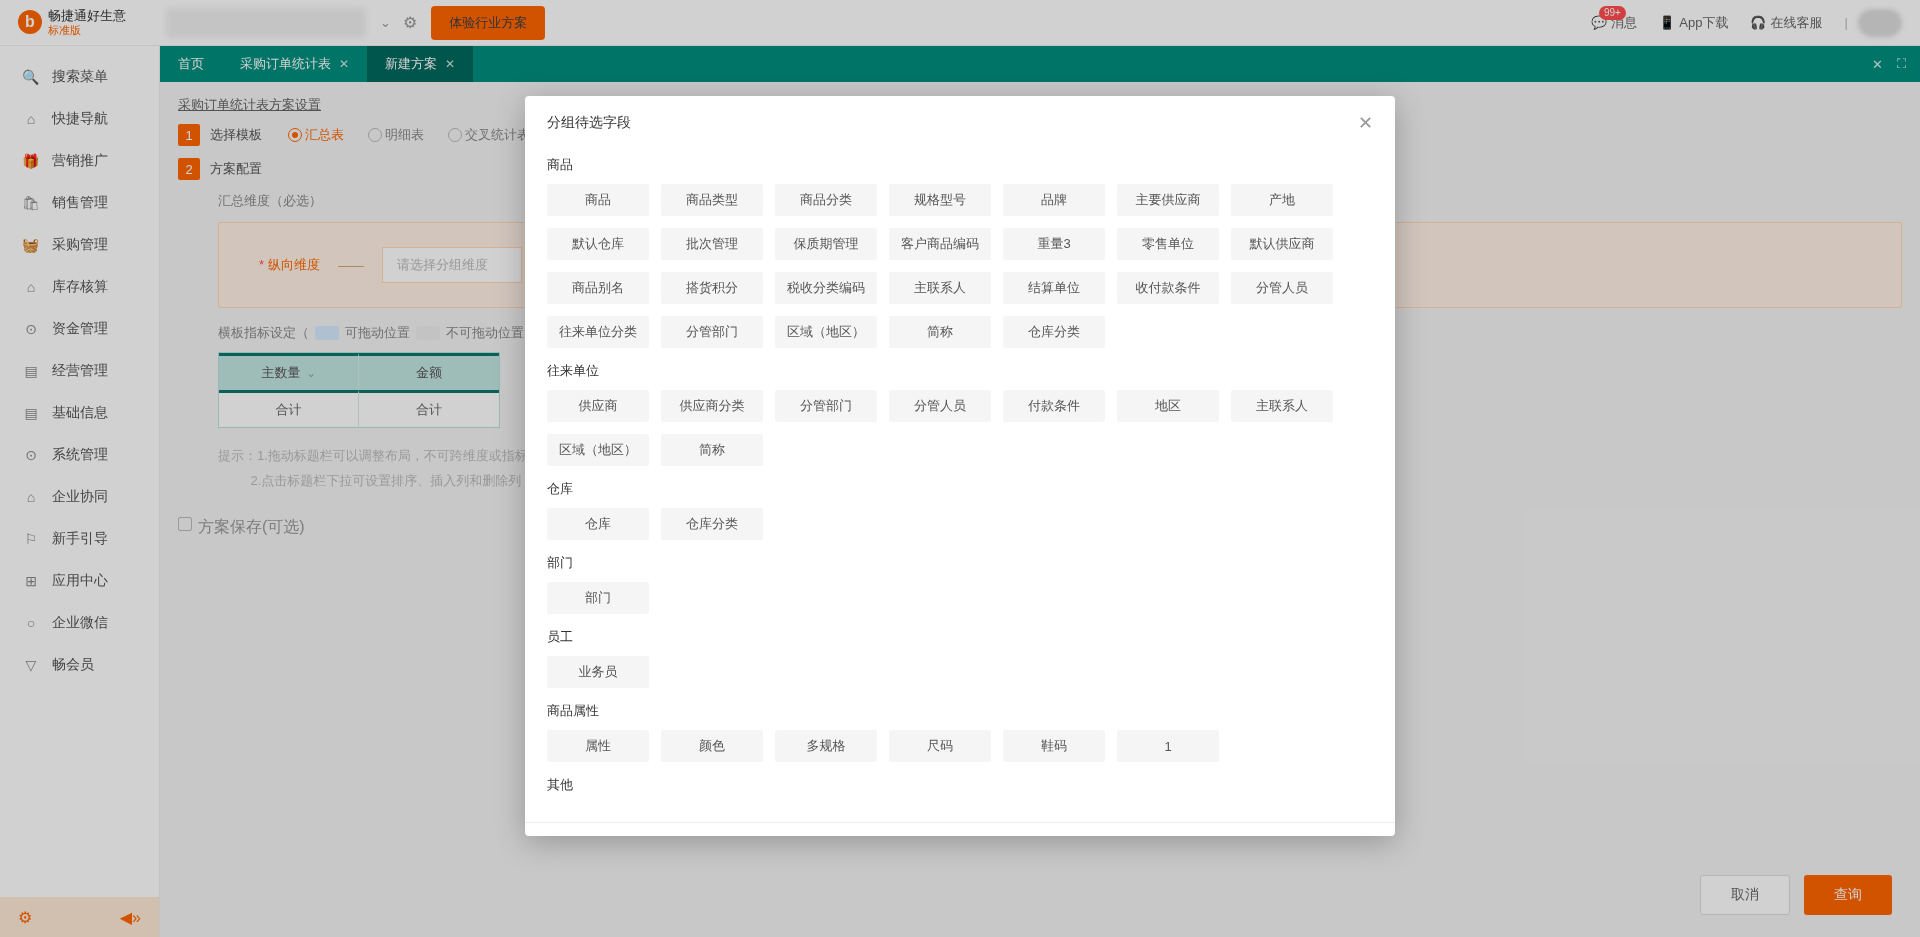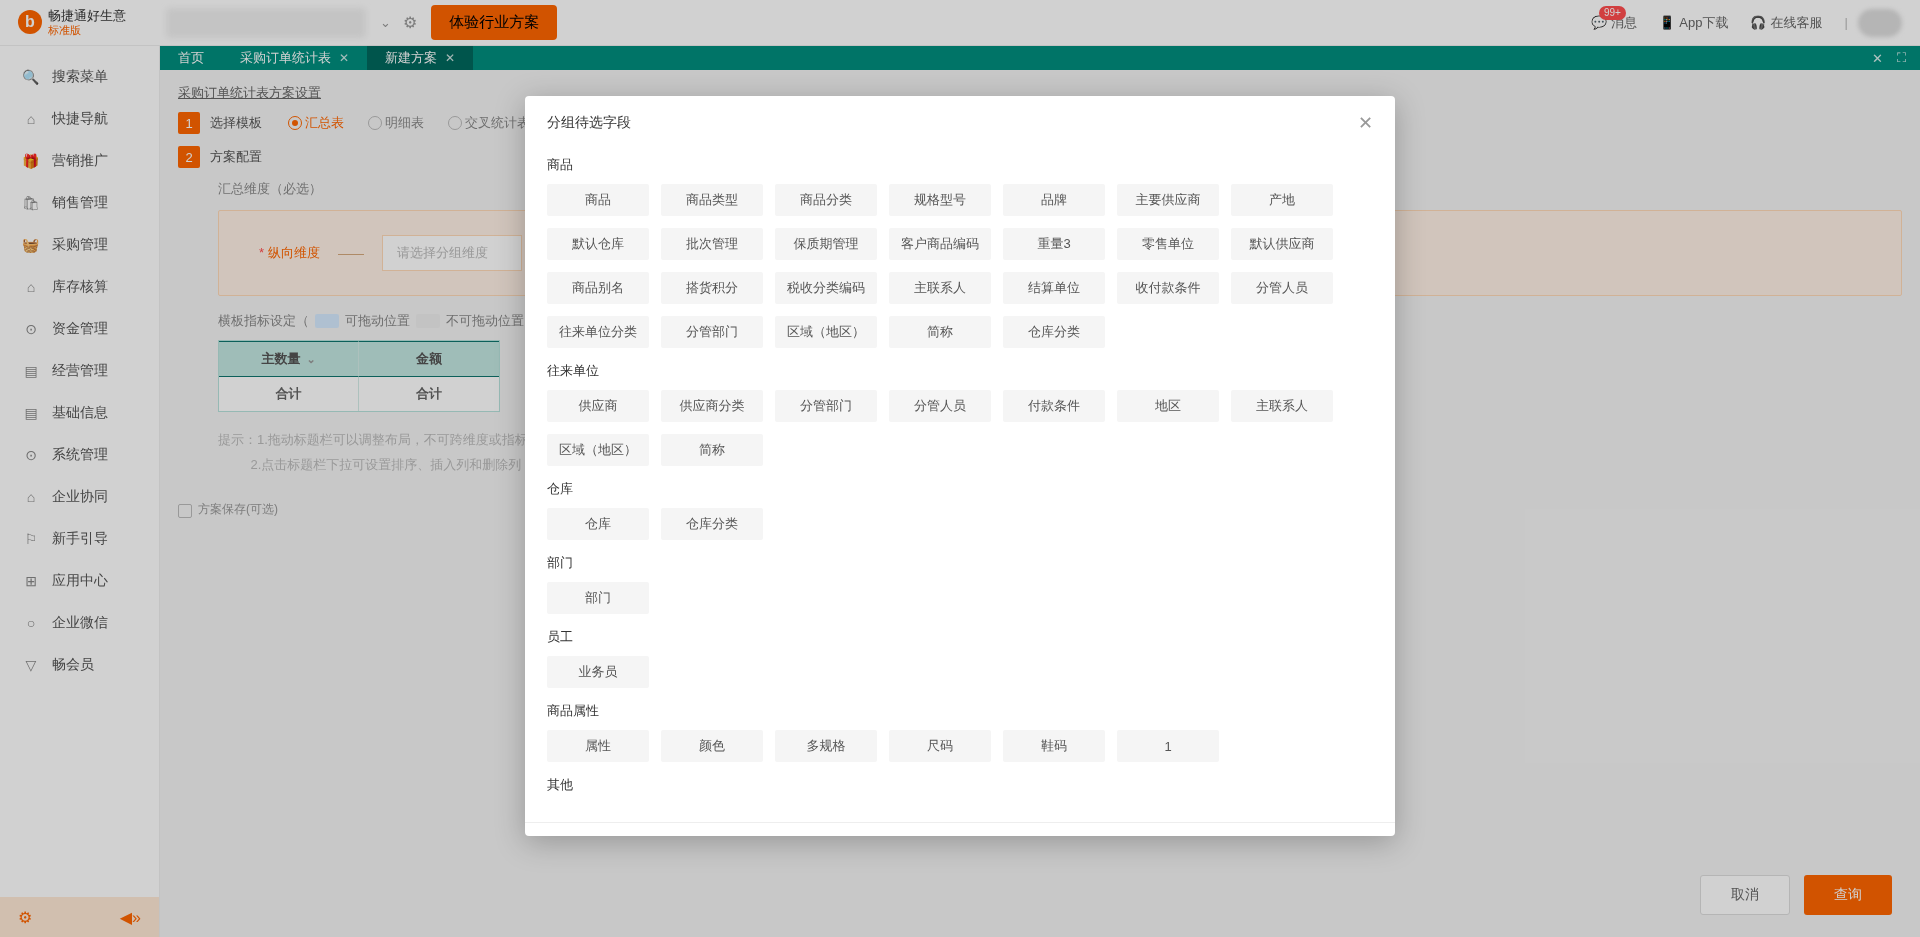--- a/index.html
+++ b/index.html
@@ -9,37 +9,37 @@
 .top-header { height: 46px; background: #fff; display: flex; align-items: center; padding: 0 18px; border-bottom: 1px solid #eee; }
 .logo-area { display: flex; align-items: center; gap: 6px; }
 .logo-icon { width: 24px; height: 24px; background: #ff6600; border-radius: 50%; display: flex; align-items: center; justify-content: center; color: #fff; font-weight: bold; font-size: 16px; }
 .logo-text { display: flex; flex-direction: column; line-height: 1.1; }
 .logo-title { font-size: 13px; color: #333; font-weight: 500; }
 .logo-sub { font-size: 11px; color: #ff6600; }
 .org-select { margin-left: 40px; display: flex; align-items: center; gap: 8px; }
 .org-box { width: 200px; height: 30px; background: #f0f0f0; border-radius: 4px; filter: blur(3px); }
 .org-caret { color: #999; margin-left: 6px; }
 .gear { margin-left: 12px; color: #999; font-size: 16px; }
-.cta-btn { margin-left: 14px; background: #ff6600; color: #000000; border: none; padding: 8px 18px; border-radius: 4px; font-size: 15px; cursor: pointer; }
+.cta-btn { margin-left: 14px; background: #ff6600; color: #404040; border: none; padding: 8px 18px; border-radius: 4px; font-size: 13px; cursor: pointer; }
 .header-right { margin-left: auto; display: flex; align-items: center; gap: 22px; color: #666; font-size: 13px; }
 .hr-item { display: flex; align-items: center; gap: 4px; cursor: pointer; position: relative; }
 .badge { position: absolute; top: -8px; left: 8px; background: #ff4d4f; color: #fff; font-size: 10px; padding: 0 5px; border-radius: 8px; line-height: 14px; }
 .avatar-blur { width: 44px; height: 28px; background: #ddd; border-radius: 14px; filter: blur(2px); margin-left: 6px; }
 
 
 .sidebar { position: absolute; left: 0; top: 46px; bottom: 0; width: 160px; background: #fff; border-right: 1px solid #eee; display: flex; flex-direction: column; }
 .sidebar-items { flex: 1; padding-top: 10px; }
 .sb-item { display: flex; align-items: center; gap: 12px; padding: 12px 22px; color: #555; cursor: pointer; font-size: 14px; }
 .sb-icon { width: 18px; height: 18px; display: inline-flex; align-items: center; justify-content: center; color: #888; }
 .sidebar-footer { height: 40px; background: #ffe9d6; display: flex; align-items: center; justify-content: space-between; padding: 0 18px; }
 .sf-btn { color: #ff6600; font-size: 16px; cursor: pointer; }
 
 
 .main { position: absolute; left: 160px; right: 0; top: 46px; bottom: 0; display: flex; flex-direction: column; }
-.tabs-bar { height: 24px; background: #008e7e; display: flex; align-items: stretch; color: #fff; }
+.tabs-bar { height: 36px; background: #008e7e; display: flex; align-items: stretch; color: #fff; }
 .tab { padding: 0 18px; display: flex; align-items: center; gap: 8px; font-size: 13px; cursor: pointer; }
 .tab.active { background: #00685d; }
 .tab .x { font-size: 12px; opacity: .8; }
 .tabs-right { margin-left: auto; display: flex; align-items: center; gap: 14px; padding-right: 14px; }
 .tabs-right span { cursor: pointer; opacity: .85; }
 
 .content { flex: 1; background: #f5f5f5; padding: 14px 18px; overflow: auto; position: relative; }
 .breadcrumb { font-size: 13px; color: #666; margin-bottom: 10px; text-decoration: underline; }
 
 .step-row { display: flex; align-items: center; gap: 10px; margin-bottom: 12px; }
@@ -61,28 +61,28 @@
 .dim-input { background: #fff; border: 1px solid #ffd9b8; padding: 8px 14px; color: #bbb; font-size: 13px; min-width: 140px; }
 
 .legend-row { font-size: 13px; color: #888; margin: 16px 0 10px; display: flex; align-items: center; gap: 6px; }
 .lg-sw { display:inline-block; width: 24px; height: 14px; border-radius: 2px; }
 .lg-sw.a { background: #d6ebff; }
 .lg-sw.b { background: #eee; }
 
 .mini-table { border: 1px solid #b8e2dc; background: #fff; display: inline-block; }
 .mt-header { background: #e2f4f1; color: #1d8f7f; padding: 8px 16px; font-size: 13px; }
 .mt-row { display: flex; }
-.mt-cell { width: 140px; padding: 8px 0; text-align: center; border-top: 1px solid #0f766e; border-right: 1px solid #d3ece7; color: #666; font-size: 13px; position: relative; font-weight: bold; }
+.mt-cell { width: 140px; padding: 8px 0; text-align: center; border-top: 3px solid #0f766e; border-right: 1px solid #d3ece7; color: #666; font-size: 13px; position: relative; }
 .mt-cell:last-child { border-right: none; }
 .mt-row.head .mt-cell { background: #c3e7e1; color: #555; }
 .mt-caret { margin-left: 6px; color: #999; font-size: 11px; }
 
 .tips { margin-top: 16px; color: #bbb; font-size: 13px; line-height: 1.9; }
 
-.save-row { margin-top: 24px; display: flex; align-items: flex-end; gap: 6px; color: #999; font-size: 12px; }
+.save-row { margin-top: 24px; display: flex; align-items: flex-start; gap: 6px; color: #999; font-size: 16px; }
 .chk { width: 14px; height: 14px; border: 1px solid #bbb; border-radius: 2px; display: inline-block; }
 
 
 .footer-btns { position: absolute; right: 28px; bottom: 22px; display: flex; gap: 14px; }
 .btn { padding: 10px 30px; border-radius: 3px; font-size: 14px; cursor: pointer; border: none; }
 .btn.cancel { background: #fff; color: #666; border: 1px solid #ddd; }
 .btn.primary { background: #ff6600; color: #fff; }
 
 
 .modal-mask { position: absolute; inset: 0; background: rgba(0,0,0,.18); z-index: 50; }

